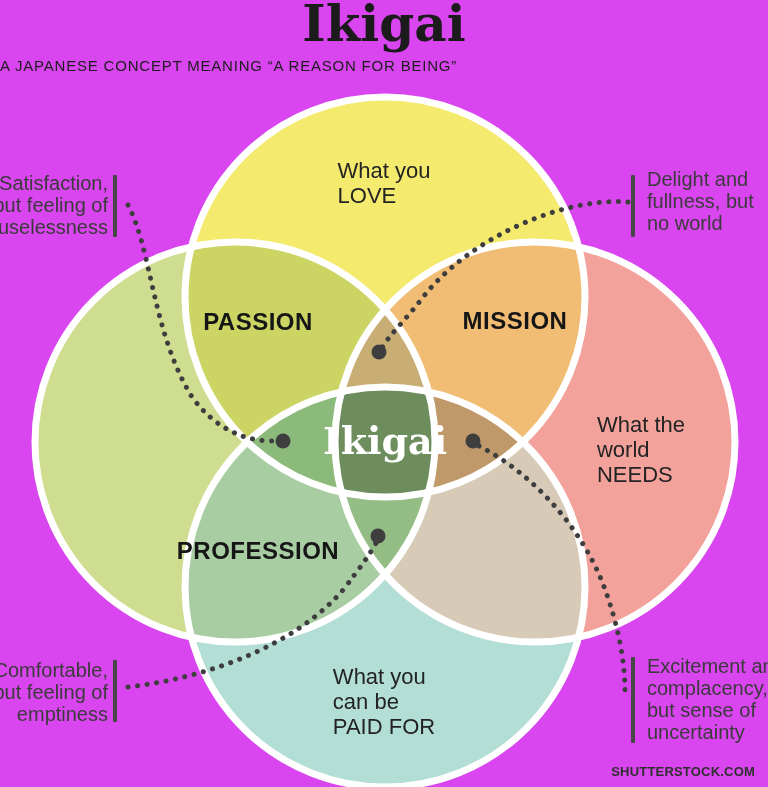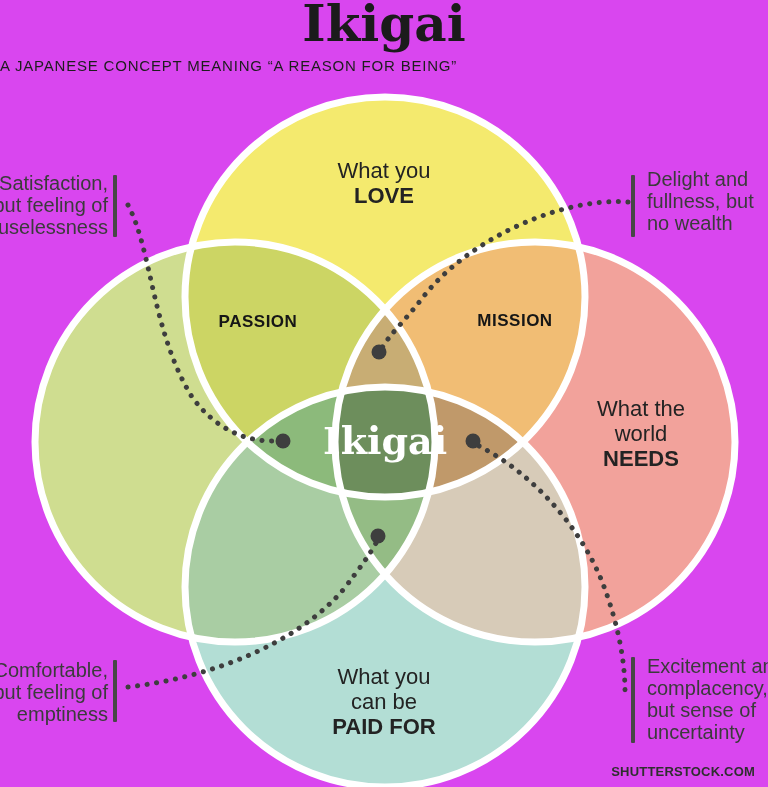--- a/index.html
+++ b/index.html
@@ -10,27 +10,27 @@
   .venn{position:absolute;left:0;top:0;width:768px;height:787px;}
   .title{
     position:absolute;left:0;right:0;top:-6px;text-align:center;
     font-family:"DejaVu Serif",serif;font-weight:700;font-size:50px;color:#1b1b1b;
   }
   .subtitle{
     position:absolute;left:0;right:0;top:57px;text-align:left;
     font-size:15px;letter-spacing:0.8px;color:#1d1d1d;
   }
   .clabel{
-    position:absolute;transform:translateX(-50%);text-align:center;
+    position:absolute;transform:translateX(-50%);
     font-size:22px;line-height:25px;color:#232323;white-space:nowrap;
   }
-  .clabel .b{font-weight:700;}
+  .clabel .b{font-weight:400;}
   .rlabel{
     position:absolute;transform:translate(-50%,-50%);
-    font-size:17px;font-weight:800;letter-spacing:0.5px;color:#161616;white-space:nowrap;
+    font-size:24px;font-weight:800;letter-spacing:0.5px;color:#161616;white-space:nowrap;
   }
   .ikigai-center{
     position:absolute;transform:translate(-50%,-50%);
     font-family:"DejaVu Serif",serif;font-weight:700;font-size:38px;color:#ffffff;white-space:nowrap;
   }
   .callout{
     position:absolute;font-size:20px;line-height:22px;color:#3b3b3b;white-space:nowrap;
   }
   .callout.right-align{text-align:right;}
   .bar{position:absolute;width:4px;background:#474747;border-radius:1px;}
@@ -128,47 +128,48 @@
       <circle cx="379" cy="352" r="7.5"></circle>
       <circle cx="378" cy="536" r="7.5"></circle>
       <circle cx="473" cy="441" r="7.5"></circle>
     </g>
   </svg>
 
   <div class="clabel" style="left:384px;top:158px">
     <div>What you</div>
     <div class="b">LOVE</div>
   </div>
-  <div class="clabel" style="left:641px;top:396px">
+  <div class="clabel" style="left:641px;top:412px">
     <div>What the</div>
     <div>world</div>
     <div class="b">NEEDS</div>
   </div>
   <div class="clabel" style="left:384px;top:664px">
     <div>What you</div>
     <div>can be</div>
     <div class="b">PAID FOR</div>
   </div>
 
   <div class="rlabel" style="left:258px;top:322px">PASSION</div>
   <div class="rlabel" style="left:515px;top:321px">MISSION</div>
+  <div class="rlabel" style="left:258px;top:551px">PROFESSION</div>
 
   <div class="ikigai-center" style="left:385px;top:440px">Ikigai</div>
 
   <div class="callout right-align" style="right:660px;top:172px">
     <div>Satisfaction,</div>
     <div>but feeling of</div>
     <div>uselessness</div>
   </div>
   <div class="bar" style="left:113px;top:175px;height:62px"></div>
 
   <div class="callout" style="left:647px;top:168px">
     <div>Delight and</div>
     <div>fullness, but</div>
-    <div>no wealth</div>
+    <div>no world</div>
   </div>
   <div class="bar" style="left:631px;top:175px;height:62px"></div>
 
   <div class="callout right-align" style="right:660px;top:659px">
     <div>Comfortable,</div>
     <div>but feeling of</div>
     <div>emptiness</div>
   </div>
   <div class="bar" style="left:113px;top:660px;height:62px"></div>
 

